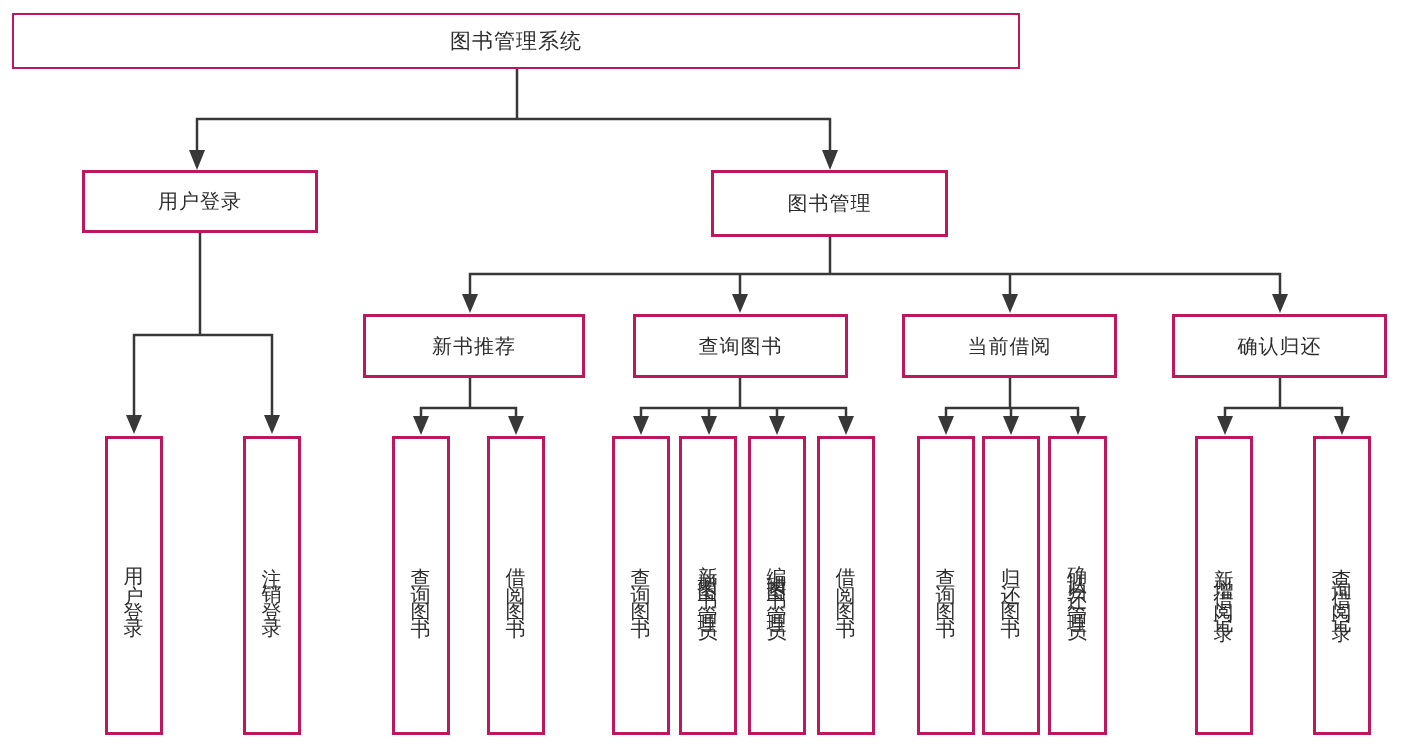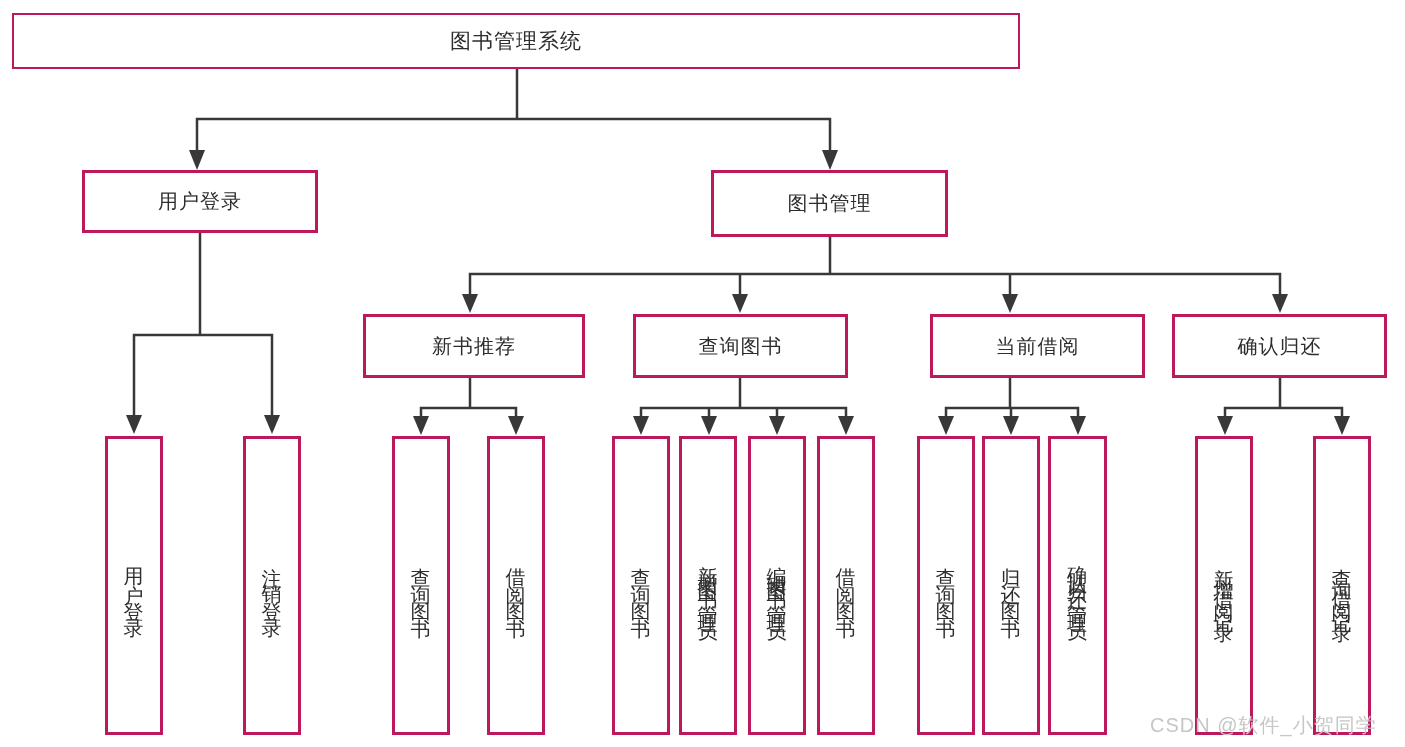--- a/index.html
+++ b/index.html
@@ -40,21 +40,21 @@
   .pitch-md { letter-spacing: 11px; }
   .pitch-sm { letter-spacing: 8px;  }
 
   
   .n-root        { left: 12px;   top: 13px;  width: 1008px; height: 56px; }
   .n-user-login  { left: 82px;   top: 170px; width: 236px;  height: 63px; }
   .n-book-mgmt   { left: 711px;  top: 170px; width: 237px;  height: 67px; }
 
   .n-new-book    { left: 363px;  top: 314px; width: 222px;  height: 64px; }
   .n-book-borrow { left: 633px;  top: 314px; width: 215px;  height: 64px; }
-  .n-cur-borrow  { left: 902px;  top: 314px; width: 215px;  height: 64px; margin-left: 28px; }
+  .n-cur-borrow  { left: 902px;  top: 314px; width: 215px;  height: 64px; }
   .n-borrow-rec  { left: 1172px; top: 314px; width: 215px;  height: 64px; }
 
   .leaf { top: 436px; height: 299px; width: 58px; }
   .l-user-login   { left: 105px; }
   .l-logout       { left: 243px; }
   .l-query1       { left: 392px; }
   .l-borrow1      { left: 487px; }
   .l-query2       { left: 612px; }
   .l-add-admin    { left: 679px; }
   .l-edit-admin   { left: 748px; }
@@ -143,15 +143,14 @@
   <div class="box v pitch-sm leaf l-edit-admin">编辑图书（管理员）</div>
   <div class="box v pitch-lg leaf l-borrow2">借阅图书</div>
 
   <div class="box v pitch-lg leaf l-query3">查询图书</div>
   <div class="box v pitch-lg leaf l-return">归还图书</div>
   <div class="box v pitch-sm leaf l-confirm">确认归还（管理员）</div>
 
   <div class="box v pitch-md leaf l-add-record">新增借阅记录</div>
   <div class="box v pitch-md leaf l-query-record">查询借阅记录</div>
 
-  <div class="watermark">CSDN @软件_小贺同学</div>
 
 </div>
 
 </body></html>

